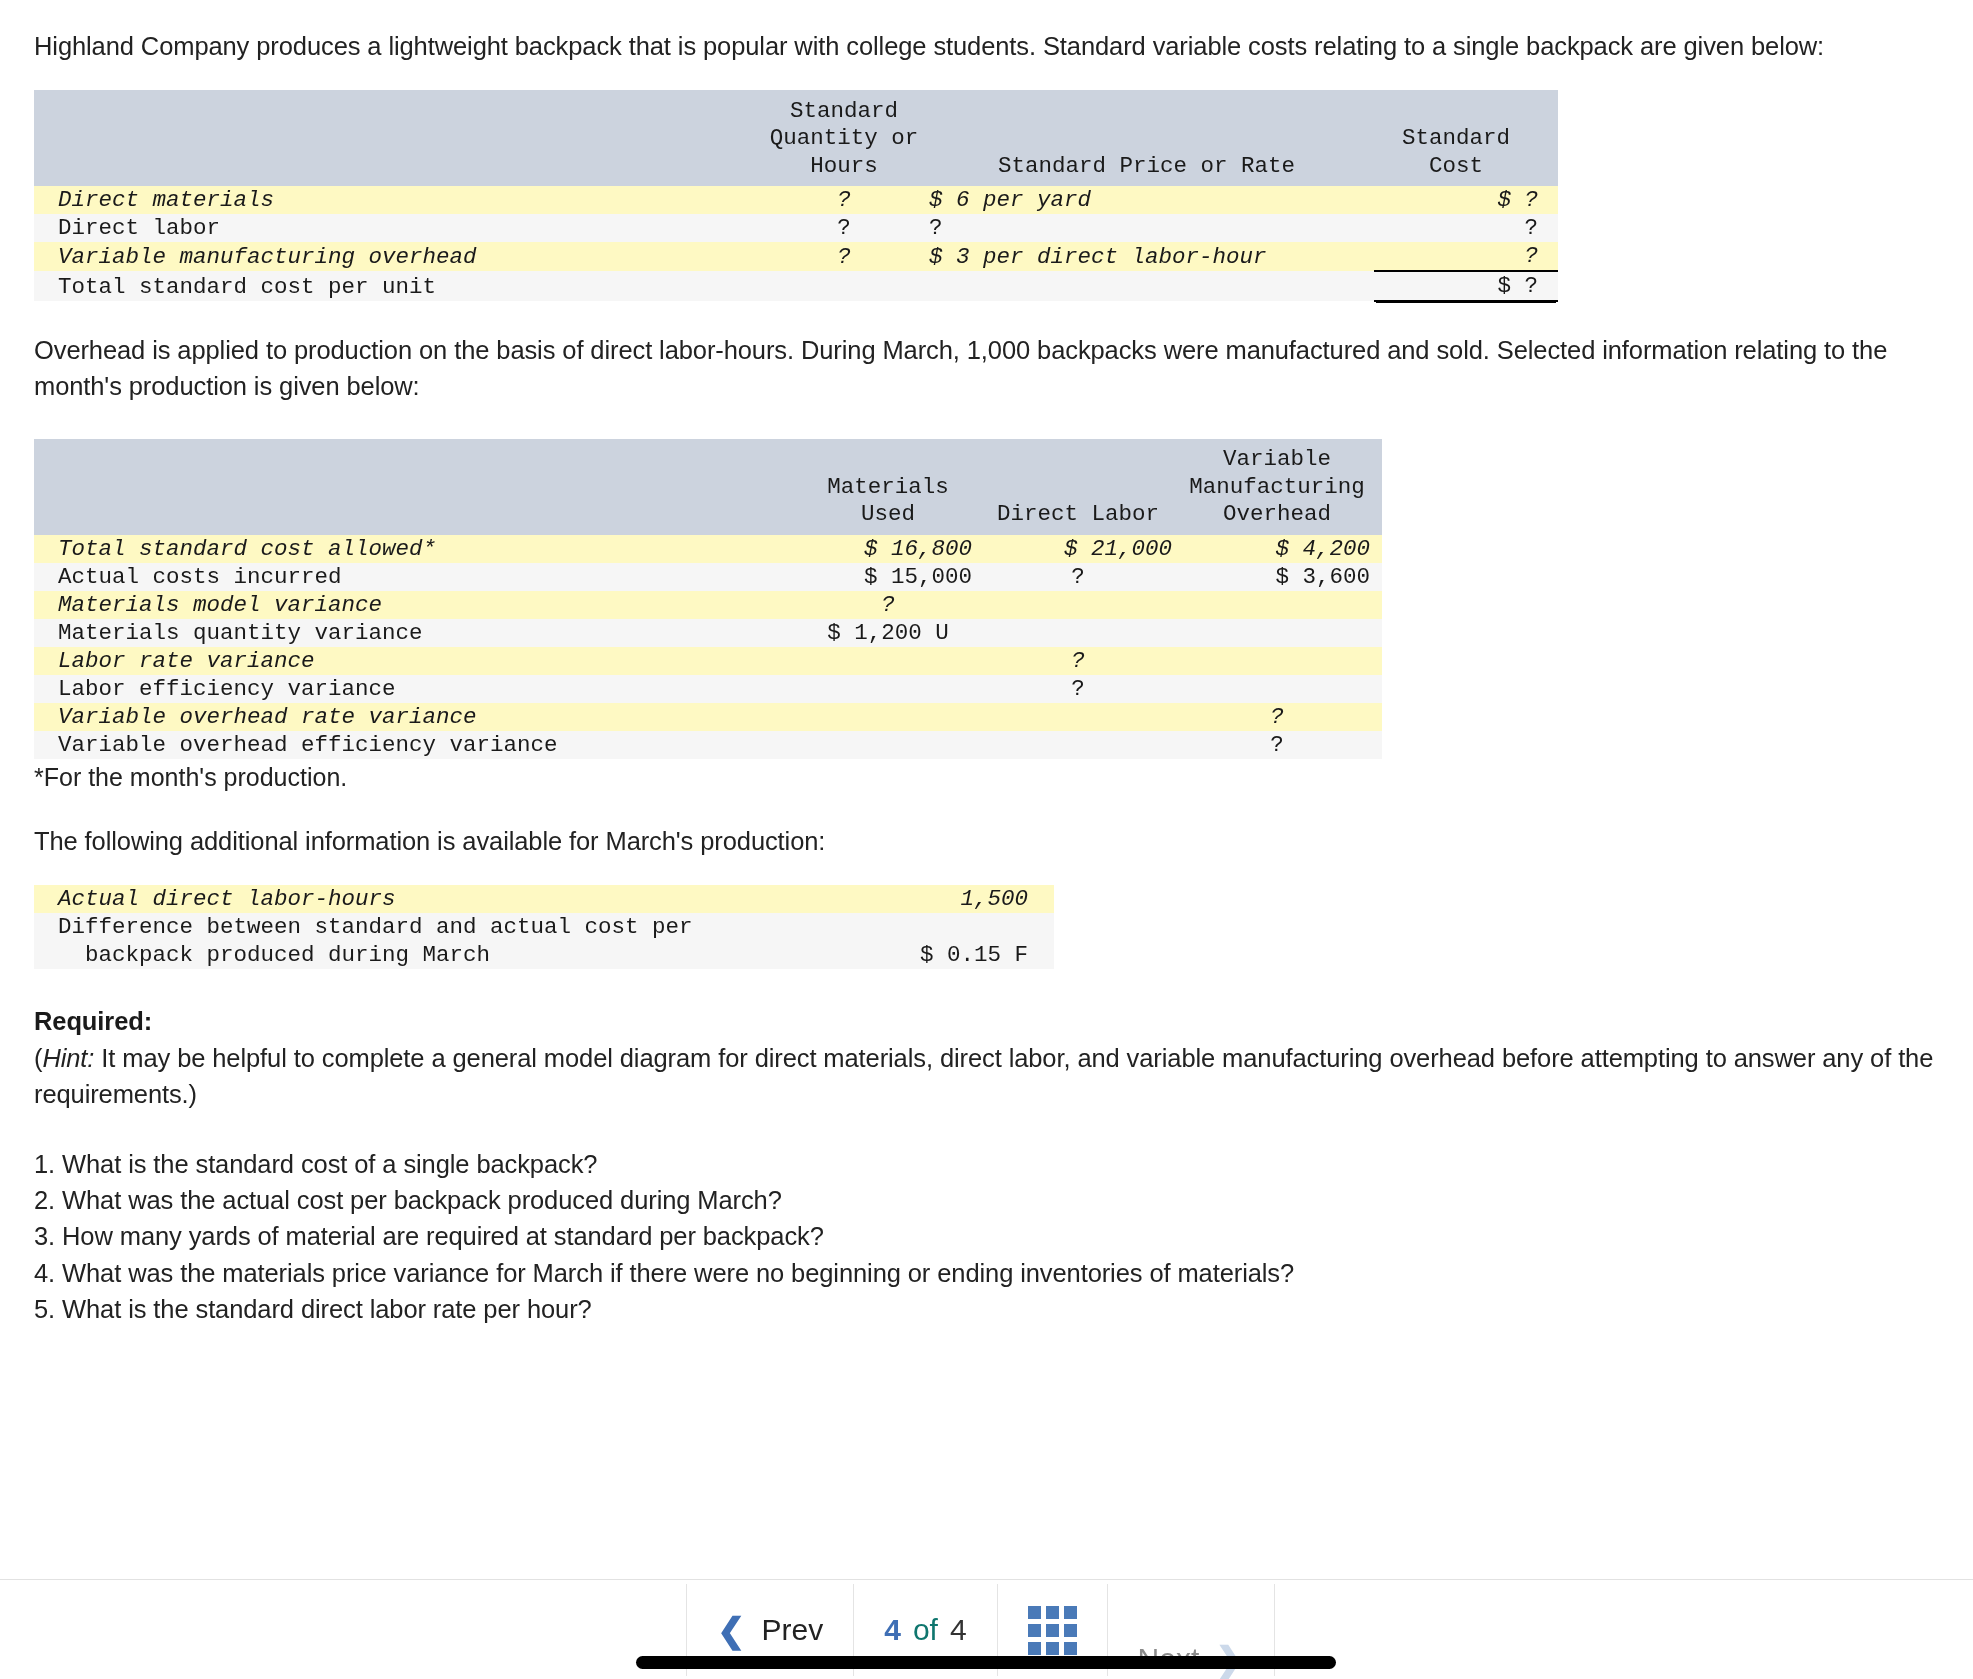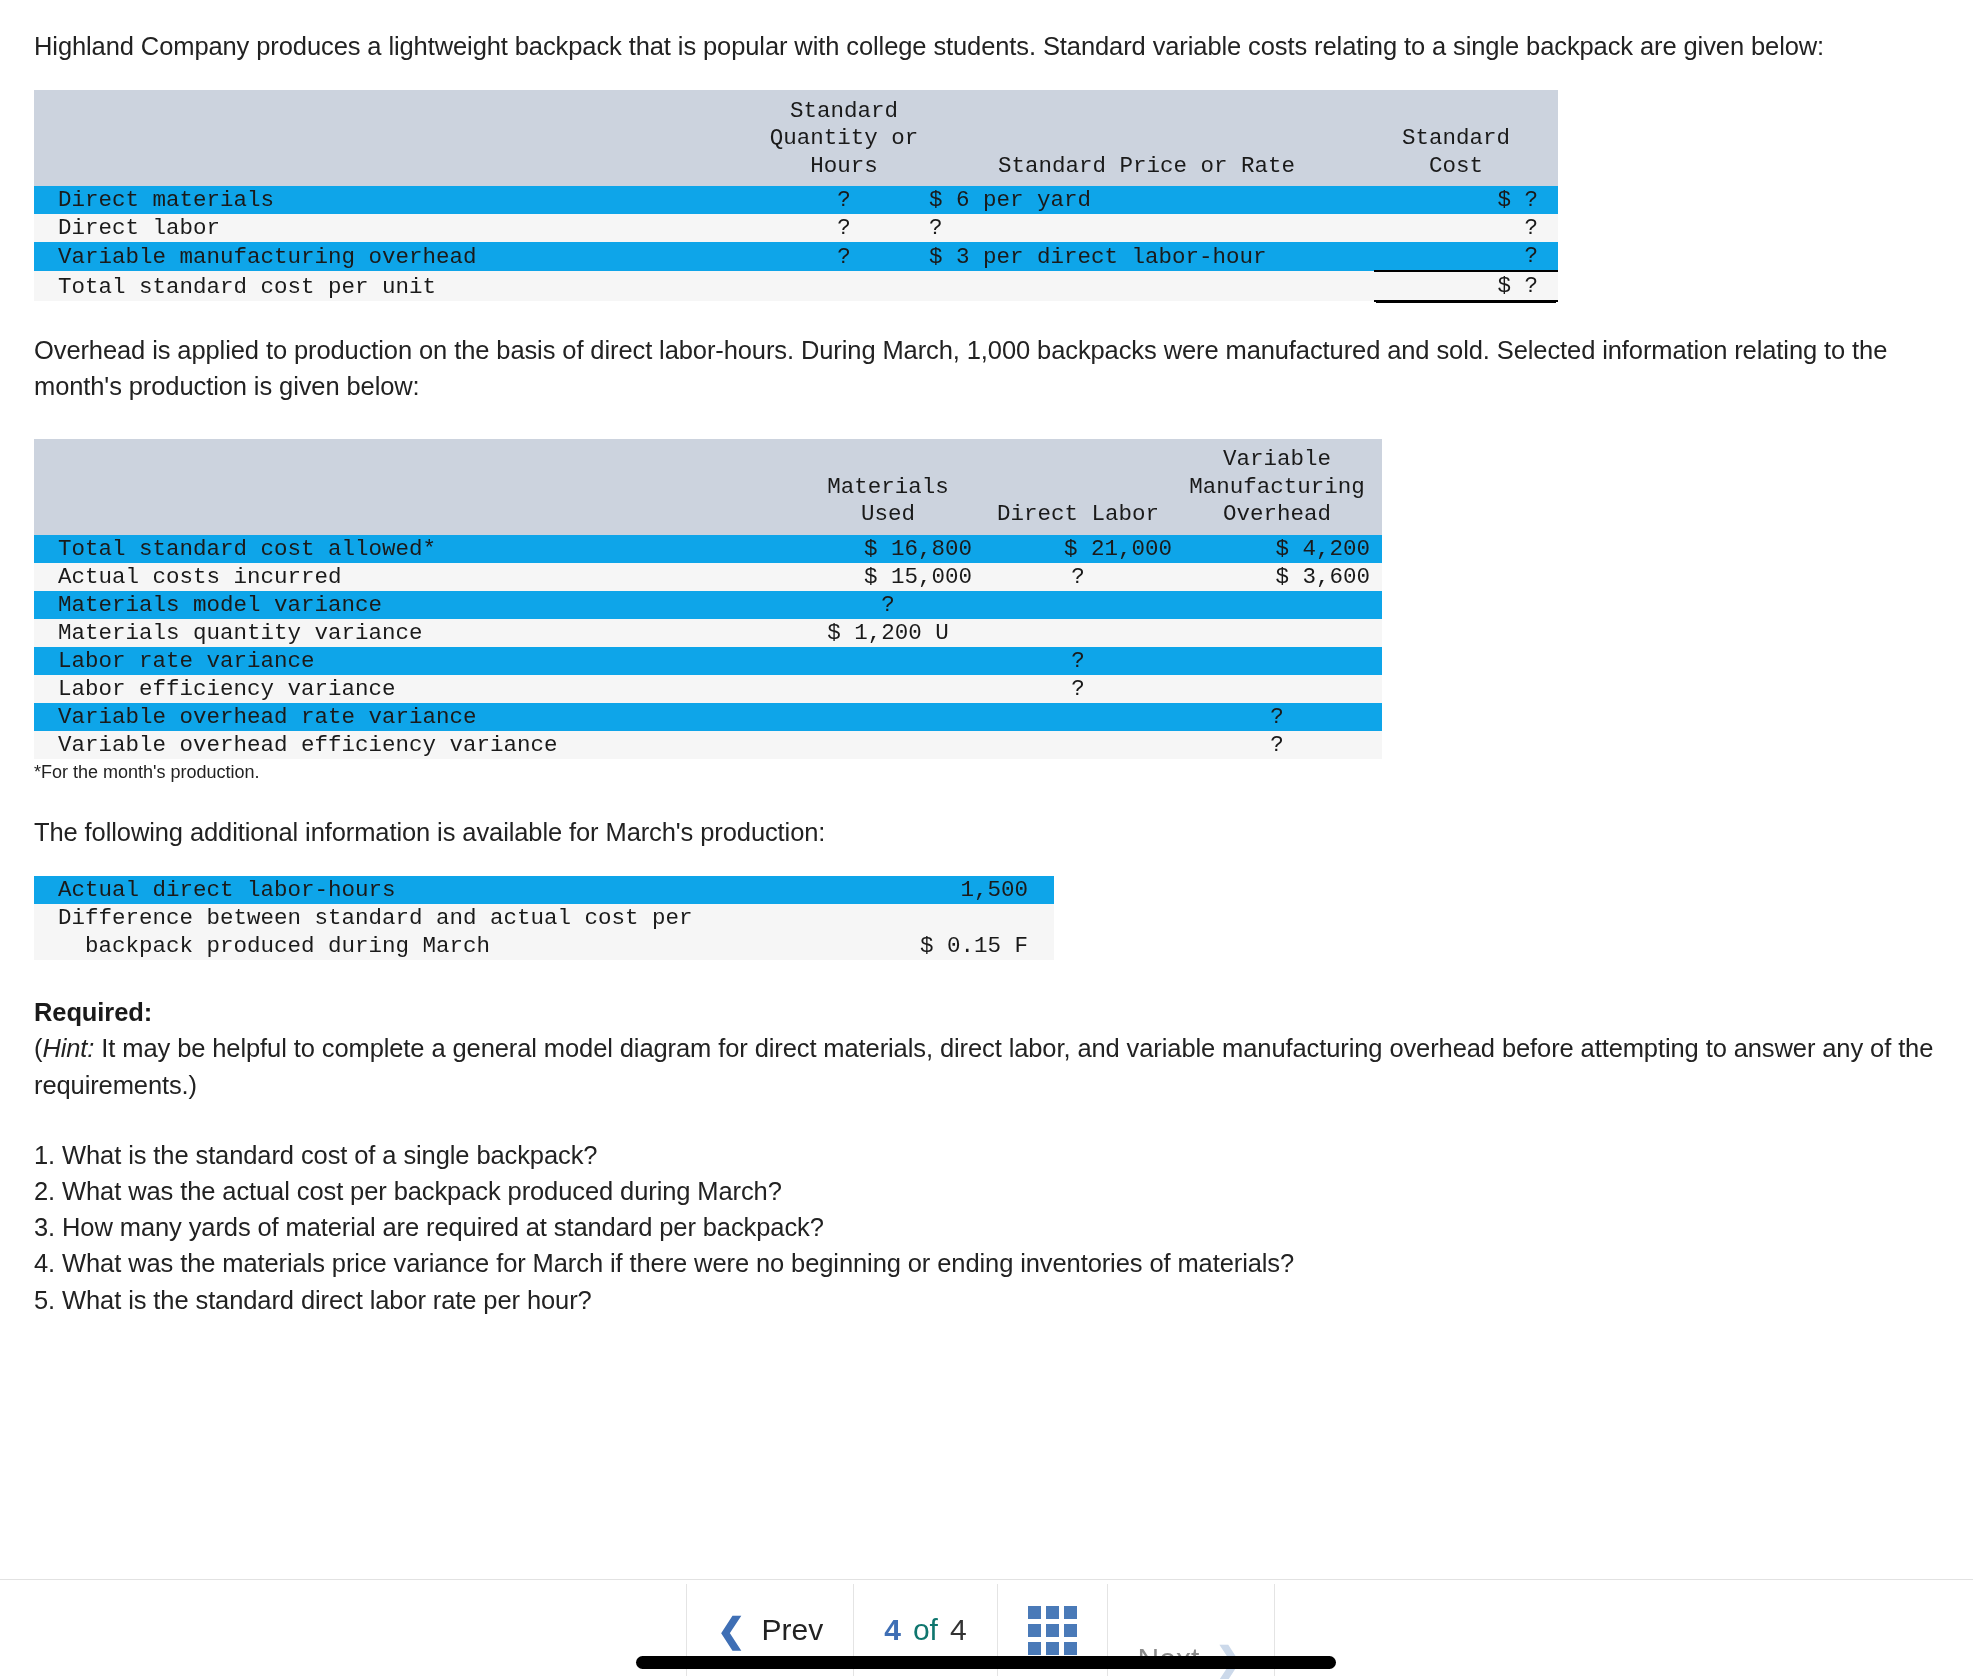--- a/index.html
+++ b/index.html
@@ -51,21 +51,21 @@
     background: #ccd3de;
     line-height: 27.5px;
     padding-top: 7px;
     padding-bottom: 6px;
     vertical-align: bottom;
   }
   table.acct tbody tr td {
     height: 28px;
     line-height: 28px;
   }
-  table.acct tbody tr.odd  td { background: #0ea5e9; }
+  table.acct tbody tr.odd  td { background: #fef9c3; font-style: italic; }
   table.acct tbody tr.even td { background: #f6f6f6; }
   .lbl { text-align: left; padding-left: 24px !important; }
   .num { text-align: right; }
   .ctr { text-align: center; }
   .lft { text-align: left; }
 
   
   .rule-top    { border-top: 2px solid #000 !important; }
   .rule-dbl {
     border-bottom: 2px solid #000 !important;
@@ -96,21 +96,21 @@
   
   #table3 { width: 1020px; }
   #table3 col.e1 { width: 830px; }
   #table3 col.e2 { width: 190px; }
   #table3 td.pr { padding-right: 26px !important; }
   #table3 tbody tr td { vertical-align: top; }
   #table3 .two-line { line-height: 28px; }
 
   .footnote {
     font-family: "Liberation Sans", sans-serif;
-    font-size: 18px;
+    font-size: 25px;
     color: #222;
     margin-top: 2px;
     line-height: 1.3;
   }
 
   .required-head { font-weight: bold; font-size: 25.5px; color: #1a1a1a; }
   .hint-i { font-style: italic; }
   .qlist p { margin: 0; }
 
   

